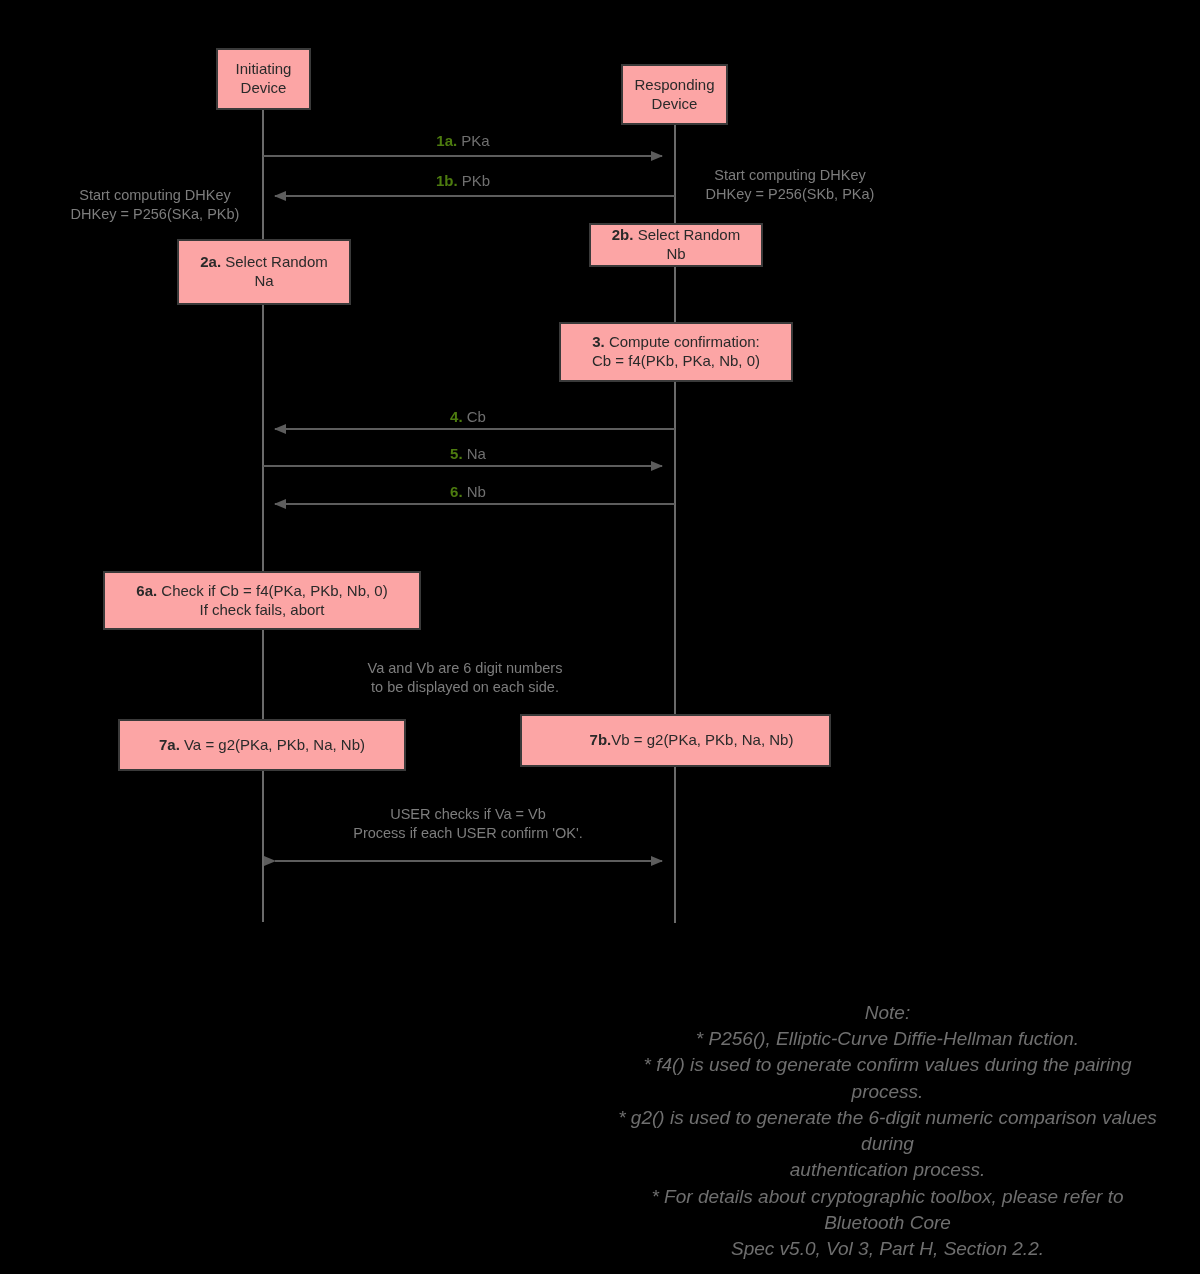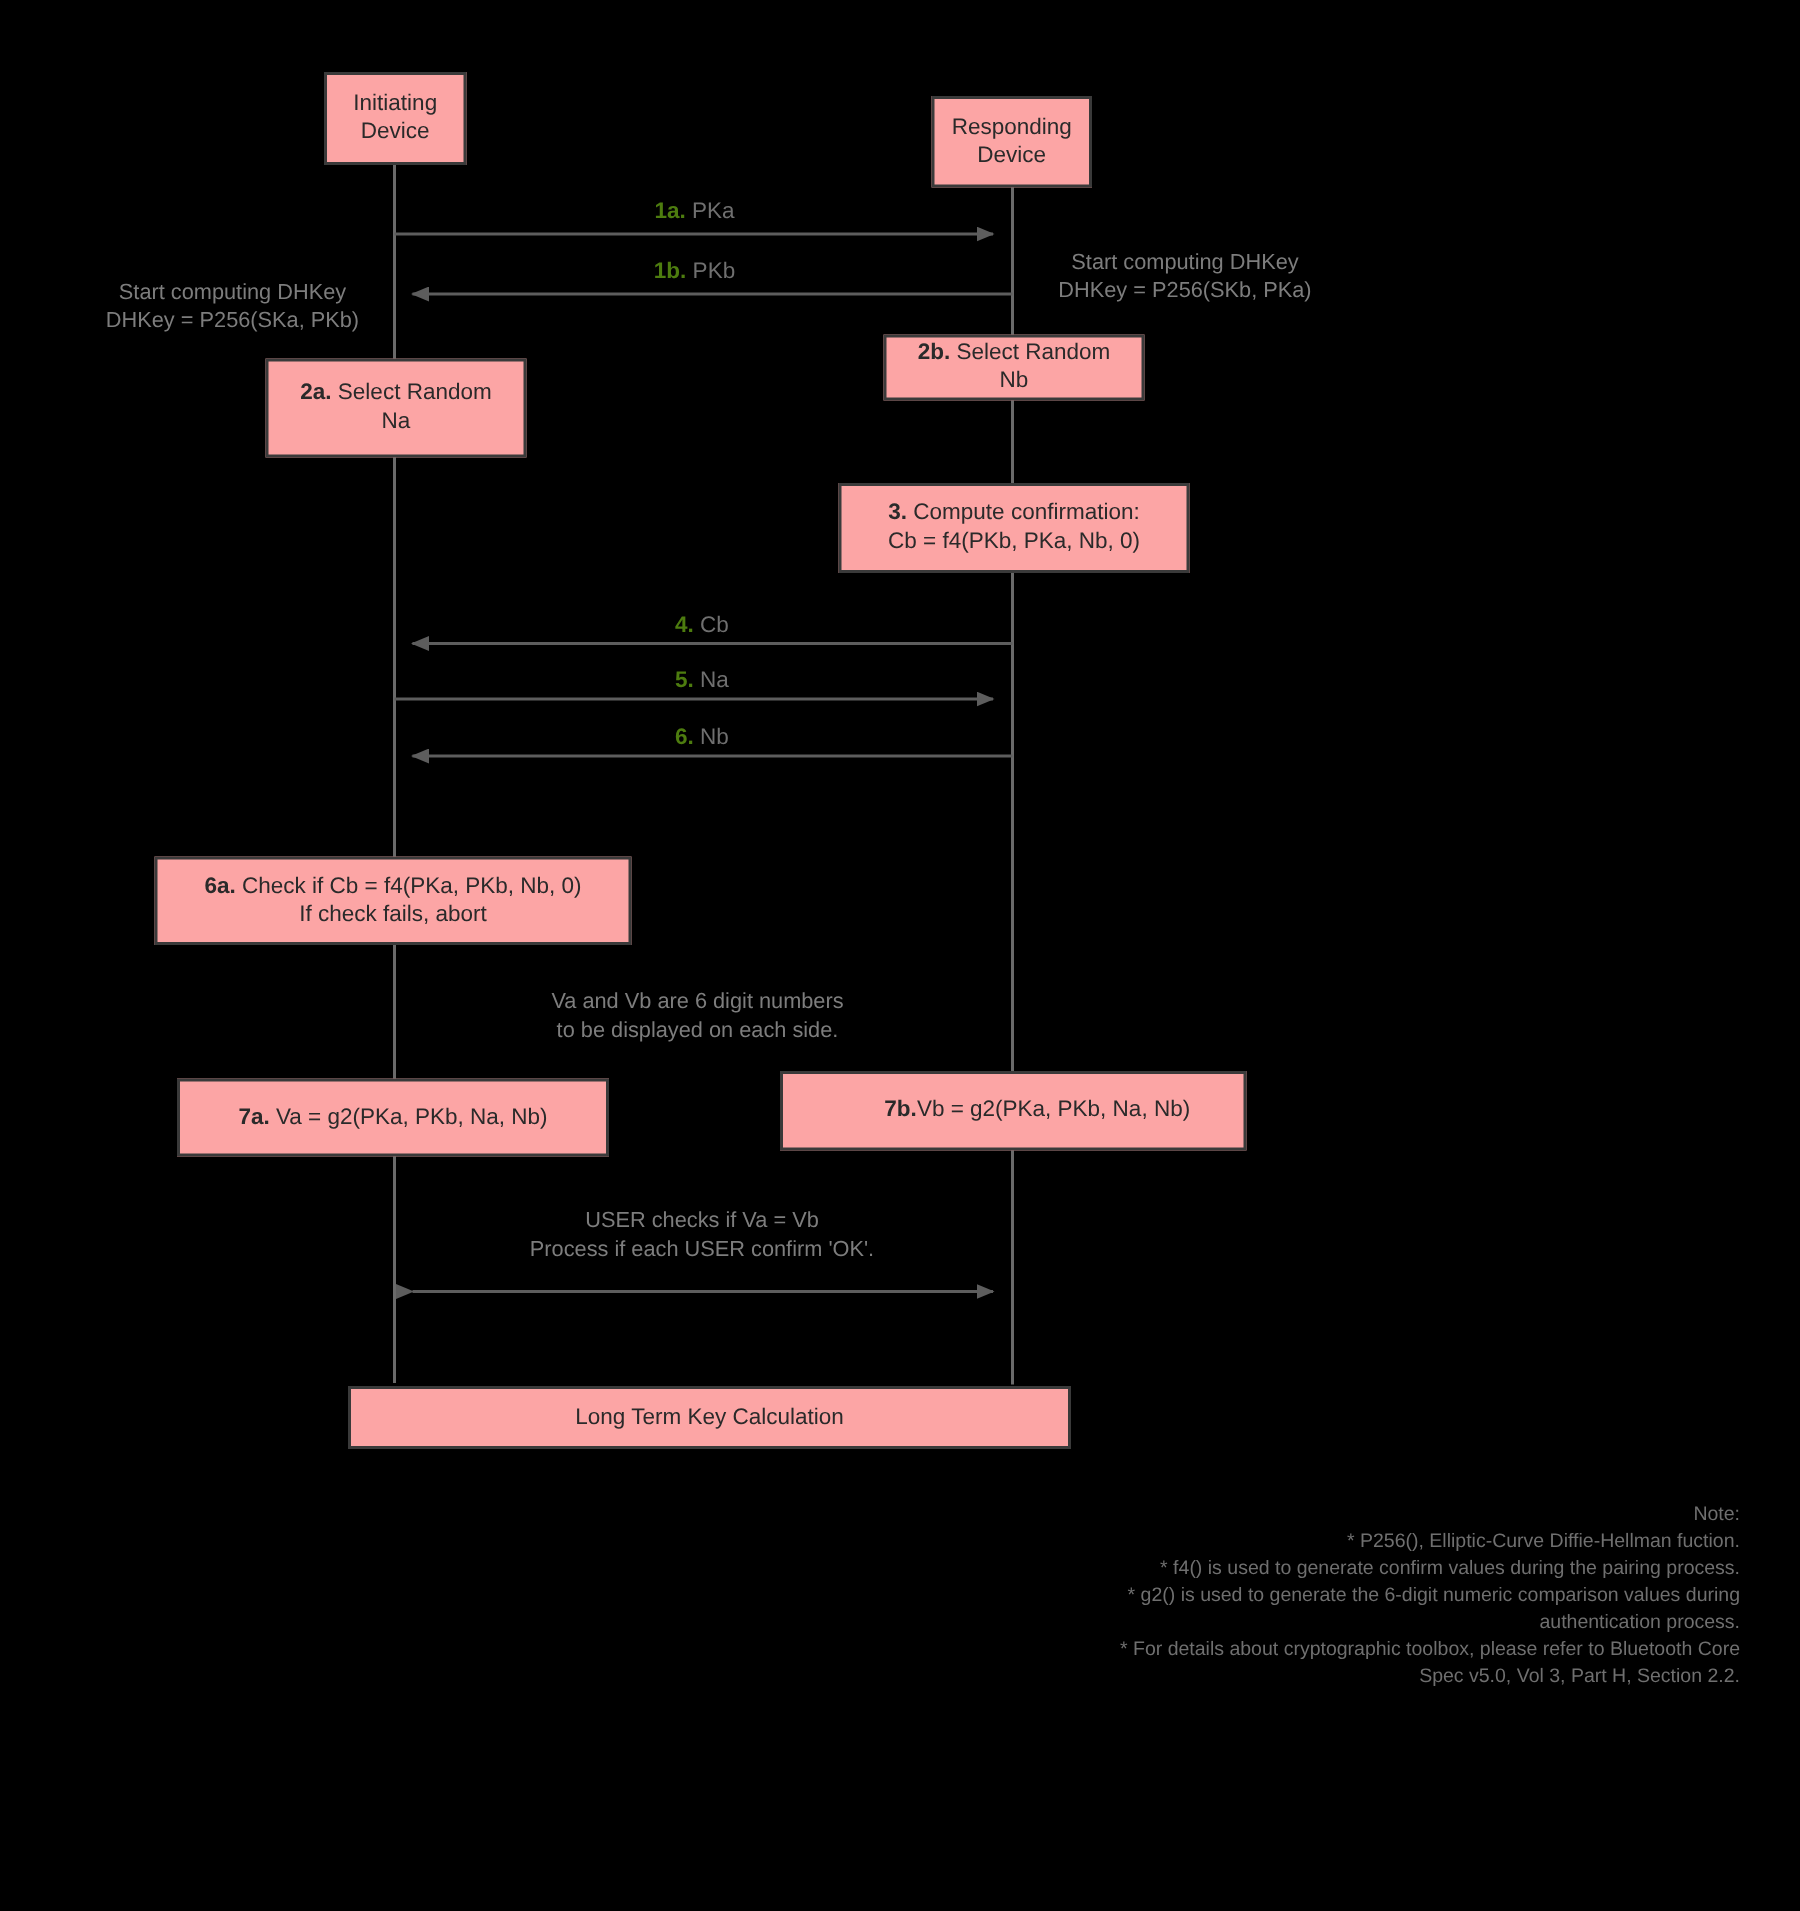--- a/index.html
+++ b/index.html
@@ -56,25 +56,26 @@
     color: #6f6f6f;
     font-size: 15px;
     text-align: center;
     z-index: 2;
     white-space: nowrap;
   }
   .arrow-label b { font-weight: bold; color: #4d7c0f; }
   .notes-block {
     position: absolute;
     color: #6f6f6f;
-    font-size: 13px;
+    font-size: 19px;
     line-height: 1.38;
     z-index: 2;
     white-space: pre-line;
-    text-align: right;
+    text-align: center;
+    font-style: italic;
   }
   svg.overlay {
     position: absolute;
     left: 0; top: 0;
     width: 1200px;
     height: 1274px;
     z-index: 2;
     pointer-events: none;
   }
 </style>
@@ -184,25 +185,20 @@
       <b>7a.</b><span> Va = g2(PKa, PKb, Na, Nb)</span>
     </div>
   </div>
 
   <div class="node" style="left:520px; top:714px; width:311px; height:53px;padding-left:32px;">
     <div class="inner">
       <b>7b.</b><span>Vb = g2(PKa, PKb, Na, Nb)</span>
     </div>
   </div>
 
-  <div class="node" style="left:232px; top:924px; width:482px; height:42px;">
-    <div class="inner">
-      <span>Long Term Key Calculation</span>
-    </div>
-  </div>
 
   <div class="notes-block" style="left:615px; top:1000px; width:545px;">Note:
 * P256(), Elliptic-Curve Diffie-Hellman fuction.
 * f4() is used to generate confirm values during the pairing process.
 * g2() is used to generate the 6-digit numeric comparison values during
 authentication process.
 * For details about cryptographic toolbox, please refer to Bluetooth Core
 Spec v5.0, Vol 3, Part H, Section 2.2.</div>
 
 </div>

